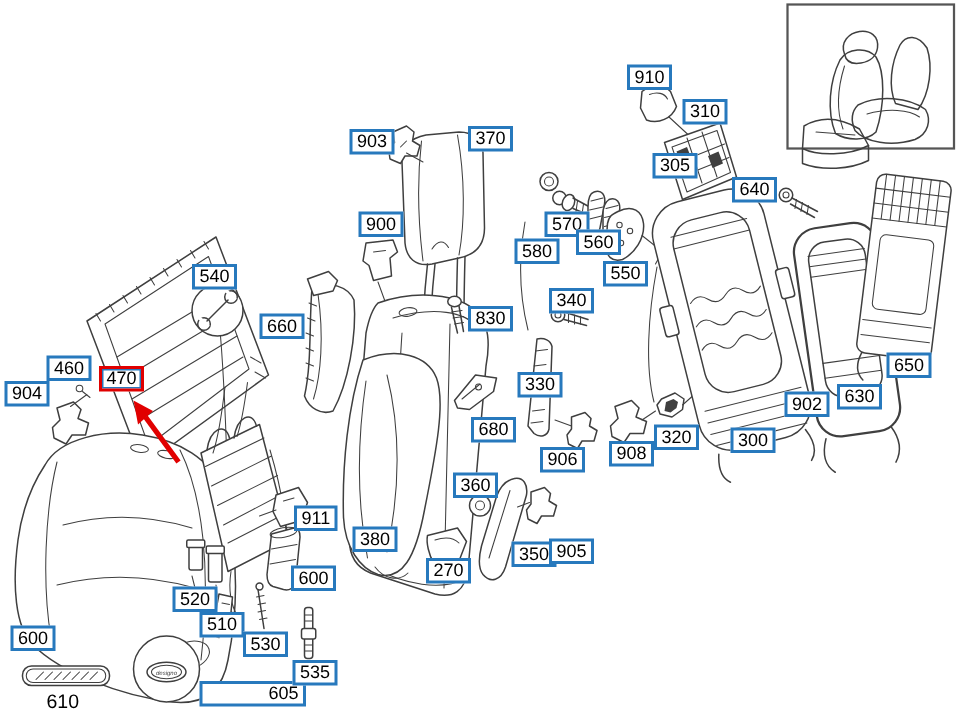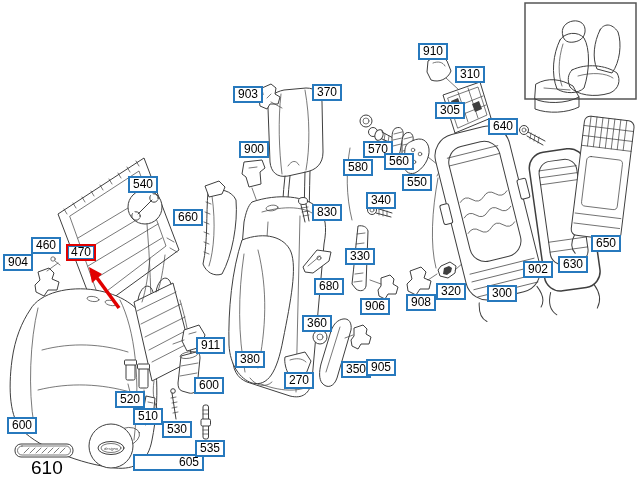--- a/index.html
+++ b/index.html
@@ -3,21 +3,21 @@
 <meta charset="utf-8">
 <style>
   html,body{margin:0;padding:0;background:#fff;}
   .stage{position:relative;width:640px;height:481px;background:#fff;overflow:hidden;
          font-family:"Liberation Sans",sans-serif;}
   .stage svg{position:absolute;left:0;top:0;}
   #labels{position:absolute;left:0;top:0;width:640px;height:481px;}
   .part-label{position:absolute;background:#fff;border:2px solid #2779bd;color:#000;
               font-size:12px;line-height:13px;padding:0 3px;white-space:nowrap;cursor:pointer;}
   .part-label.highlight{border-color:#e00000;box-shadow:inset 0 0 0 1px #2779bd;}
-  .part-label.plain{border:none;background:transparent;font-size:19px;padding:0;cursor:default;}
+  .part-label.plain{border:none;background:transparent;font-size:13px;padding:0;cursor:default;}
   
   .ln{stroke:#3f3f3f;fill:none;stroke-width:1;stroke-linejoin:round;stroke-linecap:round;}
   .fw{stroke:#3f3f3f;fill:#fff;stroke-width:1;stroke-linejoin:round;}
   .thin{stroke-width:.7;}
   .thick{stroke-width:1.5;}
   .dk{fill:#3f3f3f;stroke:none;}
   .red{stroke:#e10000;fill:none;stroke-width:3.5;}
   .redf{fill:#e10000;stroke:none;}
 </style>
 </head>

